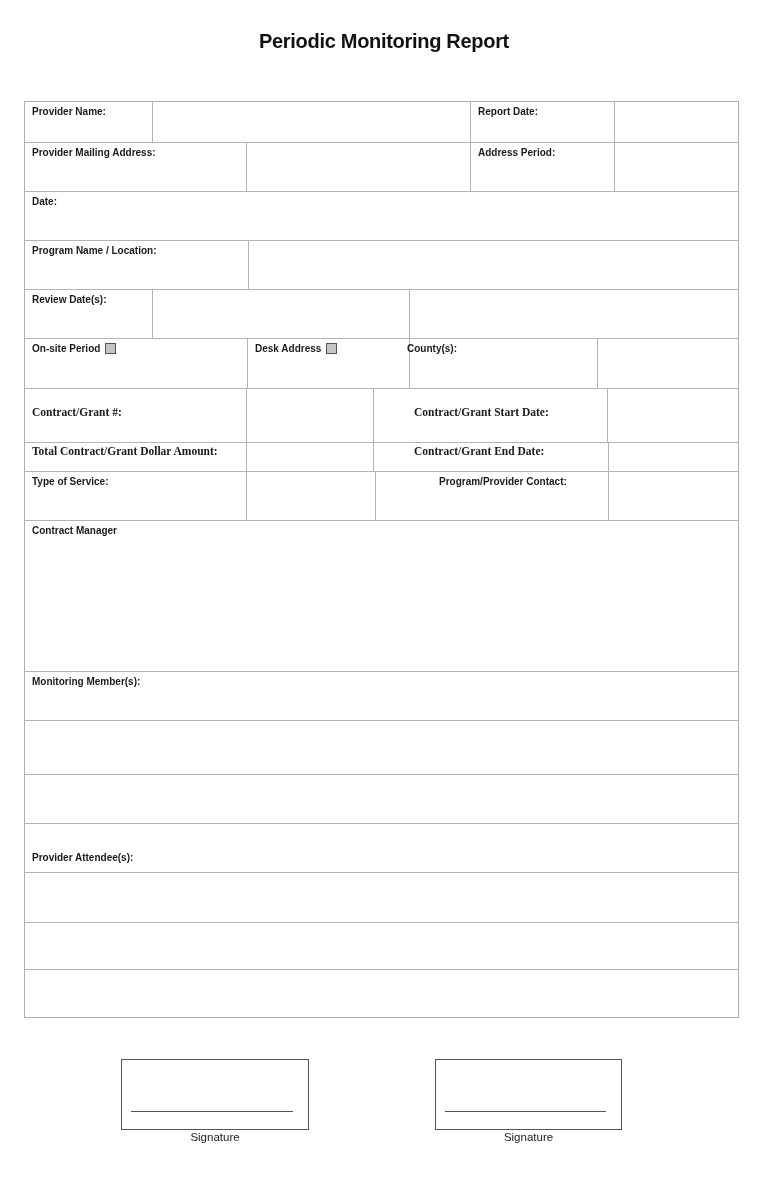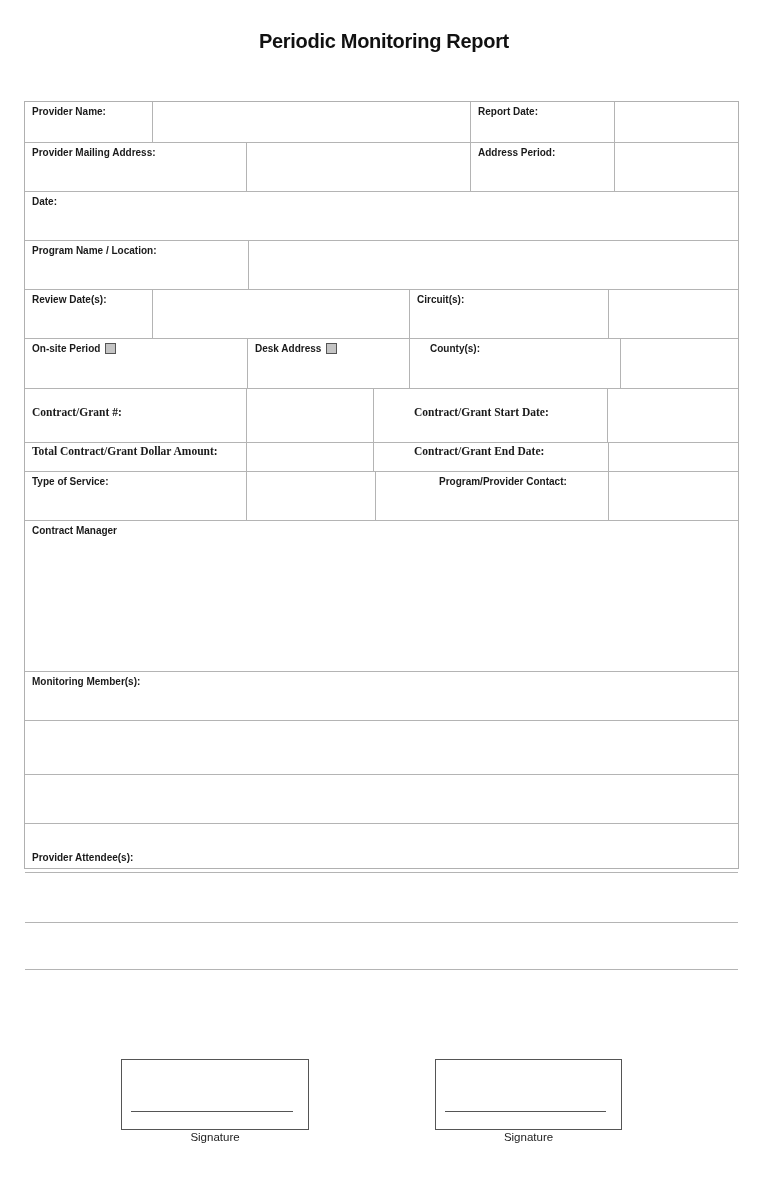--- a/index.html
+++ b/index.html
@@ -1,21 +1,21 @@
 <!DOCTYPE html>
 <html><head>
 <meta charset="utf-8">
 <style>
   html, body { margin: 0; padding: 0; background: #ffffff; }
   body { width: 768px; height: 1187px; position: relative; overflow: hidden;
          font-family: "DejaVu Sans", sans-serif; color: #111; }
   .title { position: absolute; left: 0; width: 768px; top: 30px; text-align: center;
            font-family: "Liberation Sans", sans-serif; font-weight: bold; font-size: 20px;
            letter-spacing: -0.3px; }
-  .form { position: absolute; left: 24px; top: 101px; width: 715px; height: 768px;
+  .form { position: absolute; left: 24px; top: 101px; width: 715px; height: 917px;
           border: 1px solid #b0b0b0; box-sizing: border-box; }
   .row { position: absolute; left: 0; width: 713px; border-bottom: 1px solid #b4b4b4; box-sizing: border-box; }
   .cell { position: absolute; top: 0; bottom: 0; box-sizing: border-box; border-right: 1px solid #b4b4b4; }
   .cell.last { border-right: none; }
   .lbl { position: absolute; left: 7px; top: 4px; font-size: 10px; font-weight: bold;
          font-family: "Liberation Sans", sans-serif; white-space: nowrap; color: #1a1a1a; }
   .lbl.serif { font-family: "Liberation Serif", serif; font-size: 11.5px; }
   .chk { display: inline-block; width: 11px; height: 11px; background: #c4c4c4;
          border: 1px solid #555; vertical-align: -2px; margin-left: 2px; box-sizing: border-box; }
   .sig { position: absolute; top: 1059px; height: 71px; border: 1px solid #555; box-sizing: border-box; }
@@ -63,40 +63,37 @@
       <span class="lbl">Program Name / Location:</span>
     </div>
     <div class="cell last" style="left:224px;right:0;"></div>
   </div>
 
   <div class="row" style="top:188px;height:49px;">
     <div class="cell" style="left:0;width:128px;">
       <span class="lbl">Review Date(s):</span>
     </div>
     <div class="cell" style="left:128px;width:257px;"></div>
-    <div class="cell" style="left:385px;width:199px;">
-      <span class="lbl">Circuit(s):</span>
-    </div>
     <div class="cell last" style="left:584px;right:0;"></div>
   </div>
 
   <div class="row" style="top:237px;height:50px;">
     <div class="cell" style="left:0;width:223px;">
       <span class="lbl">
         <span>On-site Period</span>
         <span class="chk"></span>
       </span>
     </div>
     <div class="cell" style="left:223px;width:162px;">
       <span class="lbl">
         <span>Desk Address</span>
         <span class="chk"></span>
       </span>
     </div>
-    <div class="cell" style="left:397px;width:199px;text-decoration:underline;">
+    <div class="cell" style="left:374px;width:199px;text-decoration:underline;">
       <span class="lbl" style="left:8px;">County(s):</span>
     </div>
     <div class="cell last" style="left:584px;right:0;"></div>
   </div>
 
   <div class="row" style="top:287px;height:54px;">
     <div class="cell" style="left:0;width:222px;">
       <span class="lbl serif" style="top:17px;">Contract/Grant #:</span>
     </div>
     <div class="cell" style="left:222px;width:127px;"></div>

